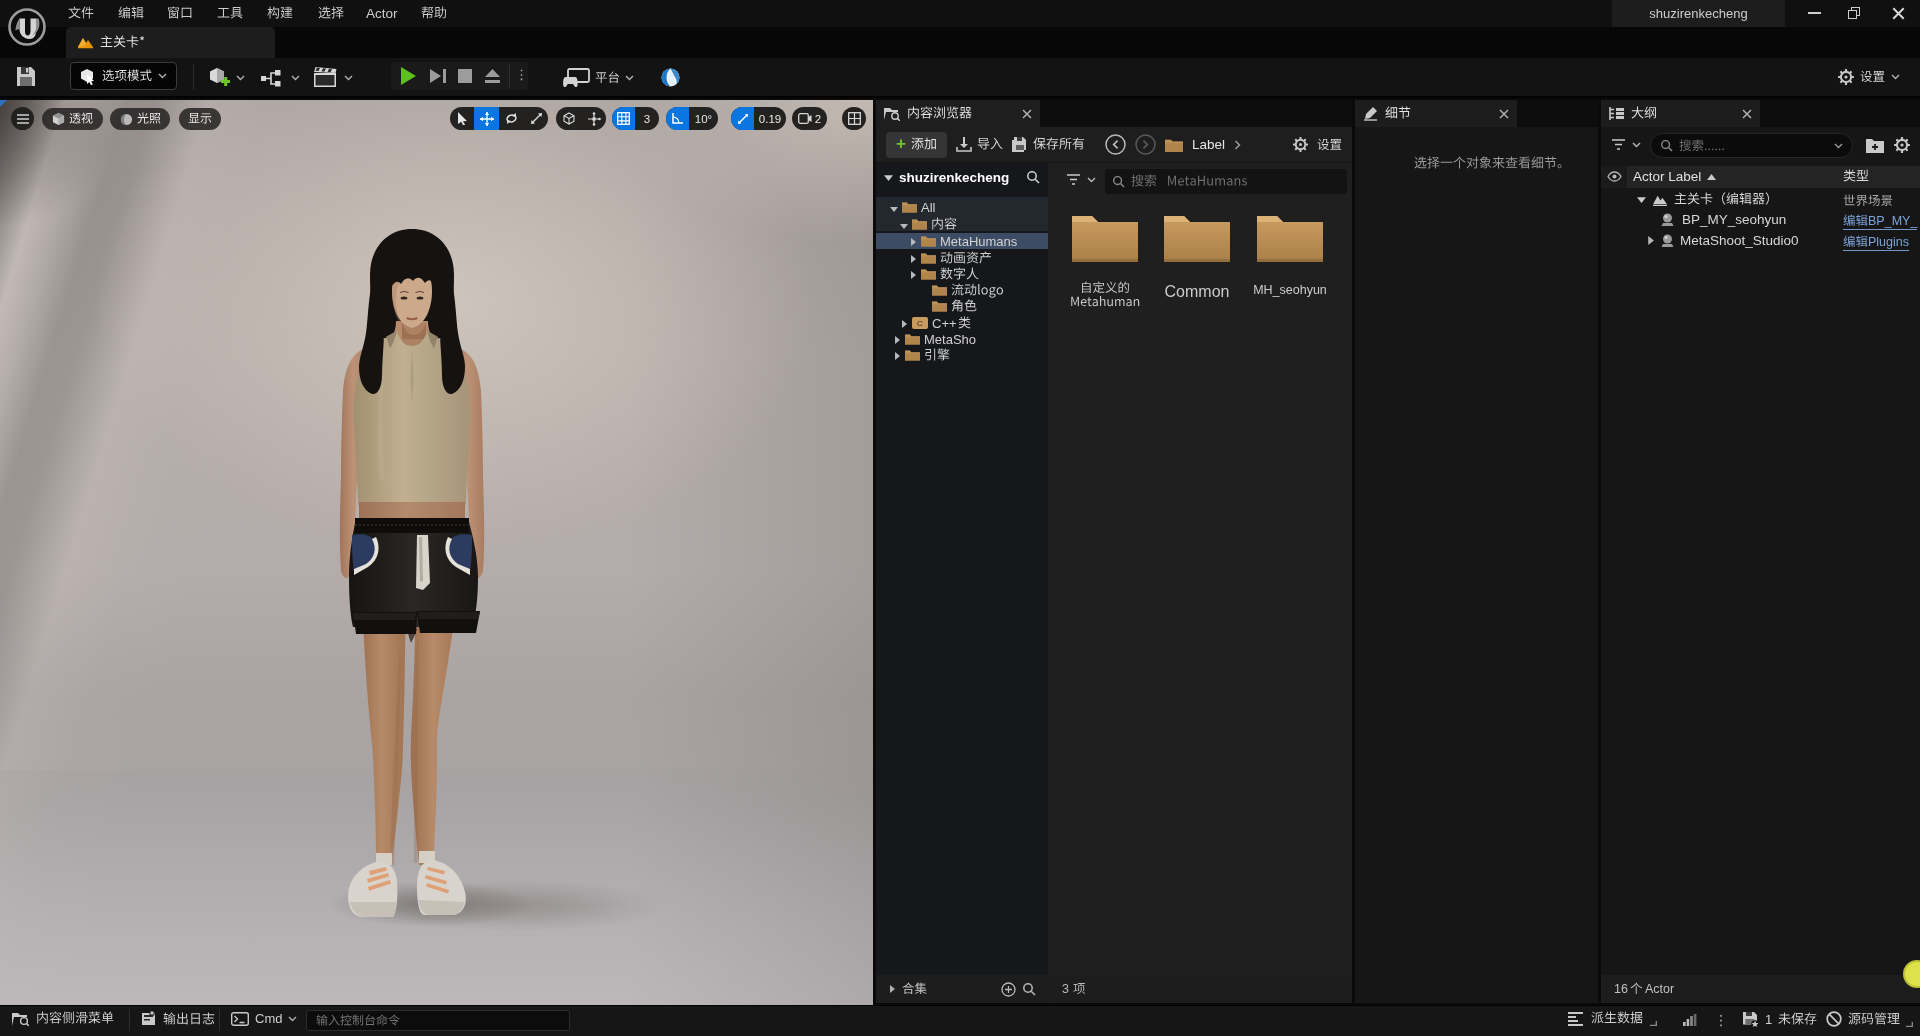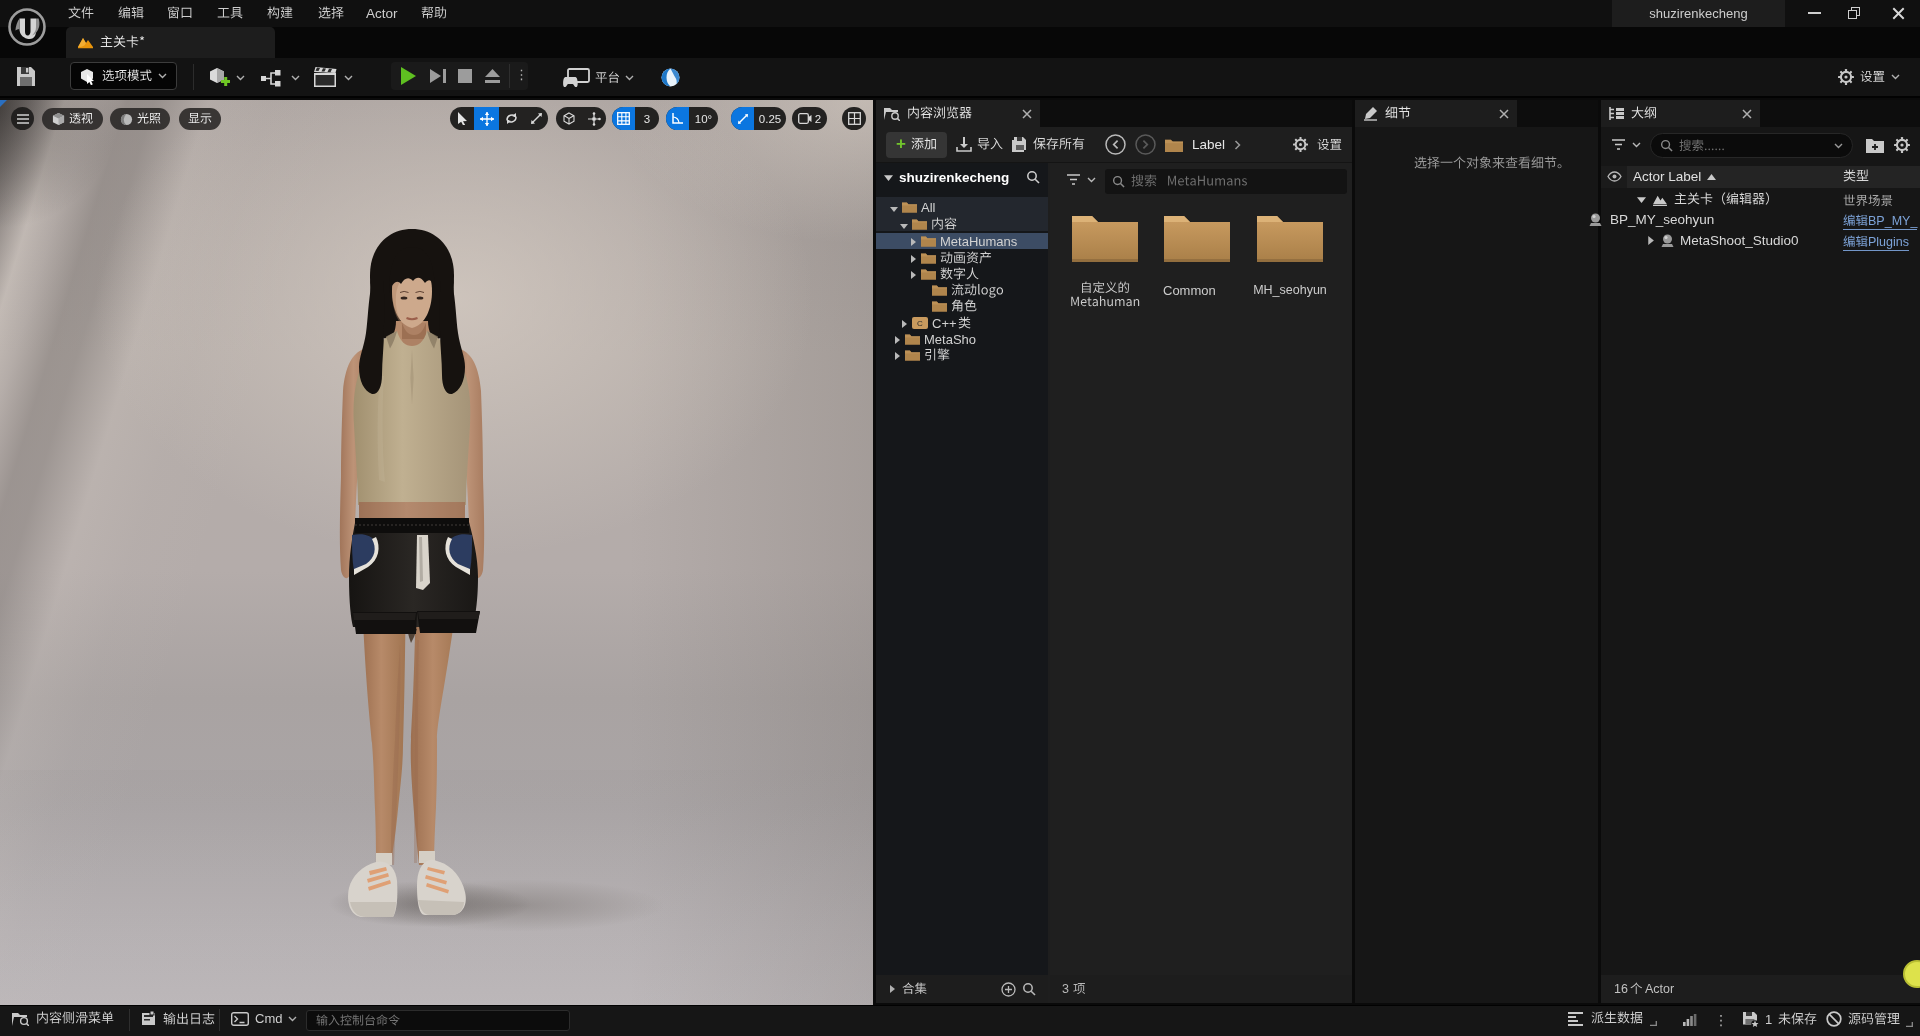--- a/index.html
+++ b/index.html
@@ -373,21 +373,21 @@
     </div>
     <div class="row" style="width:29px;height:15px;justify-content:center;font-size:11.5px;color:#e6e6e6">10°</div>
   </div>
 <div class="abs row" style="left:731px;top:107px;width:55px;height:23px;border-radius:11.5px;overflow:hidden;background:#232221">
     <div class="row" style="width:23px;height:23px;background:#0b76e0;justify-content:center">
       <svg width="12" height="12" viewBox="0 0 12 12">
         <path d="M2 10L10 2" stroke="#fff" stroke-width="1.4"></path>
         <path fill="#fff" d="M11 1l-.4 3.6L7.8 1.4zM1 11l.4-3.6L4.2 10.6z"></path>
       </svg>
     </div>
-    <div class="row" style="width:32px;height:23px;justify-content:center;font-size:11.5px;color:#e6e6e6">0.25</div>
+    <div class="row" style="width:32px;height:23px;justify-content:center;font-size:11.5px;color:#e6e6e6">0.19</div>
   </div>
 <div class="abs row" style="left:792px;top:107px;width:35px;height:23px;border-radius:11.5px;background:#232221;justify-content:center;gap:3px">
     <svg width="14" height="11" viewBox="0 0 14 11">
       <rect x="0.7" y="0.7" width="9.6" height="9.6" rx="1.5" fill="none" stroke="#d9d9d9" stroke-width="1.3"></rect>
       <path fill="#d9d9d9" d="M10.5 4l3-2v7l-3-2z"></path>
     </svg>
     <span style="font-size:11.5px;color:#e6e6e6">2</span>
   </div>
 <div class="abs row" style="left:842px;top:107px;width:24px;height:23px;border-radius:11.5px;background:#232221;justify-content:center">
     <svg width="13" height="13" viewBox="0 0 13 13">
@@ -672,21 +672,21 @@
     </svg>
   </div>
 <div class="abs" style="left:1071px;top:281px;width:68px;display:flex;flex-direction:column;align-items:center">
     <svg class="ct " width="50" height="14" style="margin-top:0px" viewBox="0 0 50 14">
       <path fill="#cccccc" transform="translate(0,11.0) scale(0.0125,-0.0125)" d="M239 411H774V264H239ZM239 482V631H774V482ZM239 194H774V46H239ZM455 842C447 802 431 747 416 703H163V-81H239V-25H774V-76H853V703H492C509 741 526 787 542 830ZM1224 378C1203 197 1148 54 1036 -33C1054 -44 1085 -69 1097 -83C1164 -25 1212 51 1247 144C1339 -29 1489 -64 1698 -64H1932C1935 -42 1949 -6 1960 12C1911 11 1739 11 1702 11C1643 11 1588 14 1538 23V225H1836V295H1538V459H1795V532H1211V459H1460V44C1378 75 1315 134 1276 239C1286 280 1294 324 1300 370ZM1426 826C1443 796 1461 758 1472 727H1082V509H1156V656H1841V509H1918V727H1558C1548 760 1522 810 1500 847ZM2413 819C2449 744 2494 642 2512 576L2580 604C2560 670 2516 768 2478 844ZM2792 767C2730 575 2638 405 2503 268C2377 395 2279 553 2214 725L2145 703C2218 516 2318 349 2447 214C2338 118 2203 40 2036 -15C2050 -31 2068 -60 2077 -79C2249 -19 2388 62 2501 162C2616 56 2752 -27 2910 -79C2922 -59 2945 -28 2962 -12C2808 35 2672 114 2558 216C2701 361 2798 539 2869 743ZM3552 423C3607 350 3675 250 3705 189L3769 229C3736 288 3667 385 3610 456ZM3240 842C3232 794 3215 728 3199 679H3087V-54H3156V25H3435V679H3268C3285 722 3304 778 3321 828ZM3156 612H3366V401H3156ZM3156 93V335H3366V93ZM3598 844C3566 706 3512 568 3443 479C3461 469 3492 448 3506 436C3540 484 3572 545 3600 613H3856C3844 212 3828 58 3796 24C3784 10 3773 7 3753 7C3730 7 3670 8 3604 13C3618 -6 3627 -38 3629 -59C3685 -62 3744 -64 3778 -61C3814 -57 3836 -49 3859 -19C3899 30 3913 185 3928 644C3929 654 3929 682 3929 682H3627C3643 729 3658 779 3670 828Z"></path>
     </svg>
     <svg class="ct lat" width="71" height="14" style="margin-top:0px" viewBox="0 0 71 14">
       <path fill="#cccccc" transform="translate(0,11.0) scale(0.0125,-0.0125)" d="M101 0H184V406C184 469 178 558 172 622H176L235 455L374 74H436L574 455L633 622H637C632 558 625 469 625 406V0H711V733H600L460 341C443 291 428 239 409 188H405C387 239 371 291 352 341L212 733H101ZM1124 -13C1197 -13 1255 11 1302 42L1270 103C1229 76 1187 60 1134 60C1031 60 960 134 954 250H1320C1322 264 1324 282 1324 302C1324 457 1246 557 1107 557C983 557 864 448 864 271C864 92 979 -13 1124 -13ZM953 315C964 423 1032 484 1109 484C1194 484 1244 425 1244 315ZM1628 -13C1662 -13 1698 -3 1729 7L1711 76C1693 68 1669 61 1649 61C1586 61 1565 99 1565 165V469H1713V543H1565V696H1489L1479 543L1393 538V469H1474V168C1474 59 1513 -13 1628 -13ZM1960 -13C2027 -13 2088 22 2140 65H2143L2151 0H2226V334C2226 469 2171 557 2038 557C1950 557 1874 518 1825 486L1860 423C1903 452 1960 481 2023 481C2112 481 2135 414 2135 344C1904 318 1802 259 1802 141C1802 43 1869 -13 1960 -13ZM1986 61C1932 61 1890 85 1890 147C1890 217 1952 262 2135 283V132C2082 85 2038 61 1986 61ZM2398 0H2490V394C2544 449 2582 477 2638 477C2710 477 2741 434 2741 332V0H2832V344C2832 482 2780 557 2666 557C2592 557 2536 516 2486 466L2490 578V796H2398ZM3164 -13C3238 -13 3292 26 3343 85H3346L3353 0H3429V543H3338V158C3286 94 3247 66 3191 66C3119 66 3089 109 3089 210V543H2997V199C2997 60 3049 -13 3164 -13ZM3612 0H3704V394C3753 450 3799 477 3840 477C3909 477 3941 434 3941 332V0H4032V394C4083 450 4127 477 4169 477C4238 477 4270 434 4270 332V0H4361V344C4361 482 4308 557 4197 557C4130 557 4074 514 4017 453C3995 517 3951 557 3867 557C3802 557 3746 516 3698 464H3696L3687 543H3612ZM4663 -13C4730 -13 4791 22 4843 65H4846L4854 0H4929V334C4929 469 4874 557 4741 557C4653 557 4577 518 4528 486L4563 423C4606 452 4663 481 4726 481C4815 481 4838 414 4838 344C4607 318 4505 259 4505 141C4505 43 4572 -13 4663 -13ZM4689 61C4635 61 4593 85 4593 147C4593 217 4655 262 4838 283V132C4785 85 4741 61 4689 61ZM5101 0H5193V394C5247 449 5285 477 5341 477C5413 477 5444 434 5444 332V0H5535V344C5535 482 5483 557 5369 557C5295 557 5238 516 5187 464H5185L5176 543H5101Z"></path>
     </svg>
   </div>
-<div class="abs" style="left:1163px;top:283px;width:68px;font-size:13px;color:#ccc">Common</div>
+<div class="abs" style="left:1163px;top:283px;width:68px;text-align:center;font-size:16px;color:#ccc">Common</div>
 <div class="abs" style="left:1248px;top:283px;width:84px;text-align:center;font-size:12.5px;color:#ccc">MH_seohyun</div>
 <div class="abs row" style="left:876px;top:975px;width:172px;height:28px;background:#1d1d1d;padding:0 12px;gap:6px">
     <svg width="8" height="8" viewBox="0 0 8 8">
       <path fill="#b0b0b0" d="M2 0l5 4-5 4z"></path>
     </svg>
     <svg class="ct " width="25" height="14" style="margin-top:0px" viewBox="0 0 25 14">
       <path fill="#cfcfcf" transform="translate(0,11.0) scale(0.0125,-0.0125)" d="M517 843C415 688 230 554 40 479C61 462 82 433 94 413C146 436 198 463 248 494V444H753V511C805 478 859 449 916 422C927 446 950 473 969 490C810 557 668 640 551 764L583 809ZM277 513C362 569 441 636 506 710C582 630 662 567 749 513ZM196 324V-78H272V-22H738V-74H817V324ZM272 48V256H738V48ZM1460 292V225H1054V162H1393C1297 90 1153 26 1029 -6C1046 -22 1067 -50 1079 -69C1207 -29 1357 47 1460 135V-79H1535V138C1637 52 1789 -23 1920 -61C1931 -42 1952 -15 1968 1C1843 31 1701 92 1605 162H1947V225H1535V292ZM1490 552V486H1247V552ZM1467 824C1483 797 1500 763 1512 734H1286C1307 765 1326 797 1343 827L1265 842C1221 754 1140 642 1030 558C1047 548 1072 526 1085 510C1116 536 1145 563 1172 591V271H1247V303H1919V363H1562V432H1849V486H1562V552H1846V606H1562V672H1887V734H1591C1578 766 1556 810 1534 843ZM1490 606H1247V672H1490ZM1490 432V363H1247V432Z"></path>
     </svg>
     <span style="flex:1"></span>
     <svg width="15" height="15" viewBox="0 0 15 15">
@@ -811,21 +811,21 @@
     </svg>
     <svg class="ct " width="104" height="15" style="margin-top:0px" viewBox="0 0 104 15">
       <path fill="#d8d8d8" transform="translate(0,11.4) scale(0.0130,-0.0130)" d="M374 795C435 750 505 686 545 640H103V567H459V347H149V274H459V27H56V-46H948V27H540V274H856V347H540V567H897V640H572L620 675C580 722 499 790 435 836ZM1224 799C1265 746 1307 675 1324 627H1129V552H1461V430C1461 412 1460 393 1459 374H1068V300H1444C1412 192 1317 77 1048 -13C1068 -30 1093 -62 1102 -79C1360 11 1470 127 1515 243C1599 88 1729 -21 1907 -74C1919 -51 1942 -18 1960 -1C1777 44 1640 152 1565 300H1935V374H1544L1546 429V552H1881V627H1683C1719 681 1759 749 1792 809L1711 836C1686 774 1640 687 1600 627H1326L1392 663C1373 710 1330 780 1287 831ZM2534 232C2641 189 2788 123 2863 84L2904 150C2827 189 2677 250 2573 290ZM2439 840V472H2052V398H2442V-80H2520V398H2949V472H2517V626H2848V698H2517V840ZM3695 380C3695 185 3774 26 3894 -96L3954 -65C3839 54 3768 202 3768 380C3768 558 3839 706 3954 825L3894 856C3774 734 3695 575 3695 380ZM4040 54 4058 -15C4140 18 4245 61 4346 103L4332 163C4223 121 4114 79 4040 54ZM4061 423C4075 430 4098 435 4205 450C4167 386 4132 335 4116 316C4087 278 4066 252 4045 248C4053 230 4064 196 4068 182C4087 194 4118 204 4339 255C4336 271 4333 298 4334 317L4167 282C4238 374 4307 486 4364 597L4303 632C4286 593 4265 554 4245 517L4133 505C4190 593 4246 706 4287 815L4215 840C4179 719 4112 587 4091 554C4071 520 4055 496 4038 491C4046 473 4057 438 4061 423ZM4624 350V202H4541V350ZM4675 350H4746V202H4675ZM4481 412V-72H4541V143H4624V-47H4675V143H4746V-46H4797V143H4871V-7C4871 -14 4868 -16 4861 -17C4854 -17 4836 -17 4814 -16C4822 -32 4829 -56 4831 -73C4867 -73 4890 -71 4908 -62C4926 -52 4930 -35 4930 -8V413L4871 412ZM4797 350H4871V202H4797ZM4605 826C4621 798 4637 762 4648 732H4414V515C4414 361 4405 139 4314 -21C4329 -28 4360 -50 4372 -63C4465 99 4482 335 4483 498H4920V732H4729C4717 765 4697 811 4675 846ZM4483 668H4850V561H4483ZM5551 751H5819V650H5551ZM5482 808V594H5892V808ZM5081 332C5089 340 5119 346 5153 346H5244V202L5040 167L5056 94L5244 132V-76H5313V146L5427 169L5423 234L5313 214V346H5405V414H5313V568H5244V414H5148C5176 483 5204 565 5228 650H5412V722H5247C5255 756 5263 791 5269 825L5196 840C5191 801 5183 761 5174 722H5047V650H5157C5136 570 5115 504 5105 479C5088 435 5075 403 5058 398C5066 380 5077 346 5081 332ZM5815 472V386H5560V472ZM5400 76 5412 8 5815 40V-80H5885V46L5959 52L5960 115L5885 110V472H5953V535H5423V472H5491V82ZM5815 329V242H5560V329ZM5815 185V105L5560 86V185ZM6196 730H6366V589H6196ZM6622 730H6802V589H6622ZM6614 484C6656 468 6706 443 6740 420H6452C6475 452 6495 485 6511 518L6437 532V795H6128V524H6431C6415 489 6392 454 6364 420H6052V353H6298C6230 293 6141 239 6030 198C6045 184 6064 158 6072 141L6128 165V-80H6198V-51H6365V-74H6437V229H6246C6305 267 6355 309 6396 353H6582C6624 307 6679 264 6739 229H6555V-80H6624V-51H6802V-74H6875V164L6924 148C6934 166 6955 194 6972 208C6863 234 6751 288 6675 353H6949V420H6774L6801 449C6768 475 6704 506 6653 524ZM6553 795V524H6875V795ZM6198 15V163H6365V15ZM6624 15V163H6802V15ZM7305 380C7305 575 7226 734 7106 856L7046 825C7161 706 7232 558 7232 380C7232 202 7161 54 7046 -65L7106 -96C7226 26 7305 185 7305 380Z"></path>
     </svg>
   </div>
 <div class="abs" style="left:1843px;top:194px">
     <svg class="ct " width="50" height="14" style="margin-top:0px" viewBox="0 0 50 14">
       <path fill="#a9a9a9" transform="translate(0,11.0) scale(0.0125,-0.0125)" d="M457 835V590H275V813H197V590H51V517H197V-15H922V58H275V517H457V200H801V517H950V590H801V824H723V590H532V835ZM723 517V269H532V517ZM1311 271V212C1311 137 1294 40 1118 -26C1134 -40 1159 -67 1169 -86C1364 -8 1388 114 1388 210V271ZM1231 578H1461V469H1231ZM1536 578H1768V469H1536ZM1231 744H1461V637H1231ZM1536 744H1768V637H1536ZM1629 271V-78H1706V269C1769 226 1840 191 1911 169C1922 188 1945 217 1962 233C1843 264 1723 328 1646 406H1845V808H1157V406H1357C1280 327 1160 260 1045 227C1062 211 1084 184 1095 164C1227 211 1366 301 1449 406H1559C1597 356 1647 310 1703 271ZM2411 434C2420 442 2452 446 2498 446H2569C2527 336 2455 245 2363 185L2351 243L2244 203V525H2354V596H2244V828H2173V596H2050V525H2173V177C2121 158 2074 141 2036 129L2061 53C2147 87 2260 132 2365 174L2363 183C2379 173 2406 153 2417 141C2513 211 2595 316 2640 446H2724C2661 232 2549 66 2379 -36C2396 -46 2425 -67 2437 -79C2606 34 2725 211 2794 446H2862C2844 152 2823 38 2797 10C2787 -2 2778 -5 2762 -4C2744 -4 2706 -4 2665 0C2677 -20 2685 -50 2686 -71C2728 -73 2769 -74 2793 -71C2822 -68 2842 -60 2861 -36C2896 5 2917 129 2938 480C2939 491 2940 517 2940 517H2538C2637 580 2742 662 2849 757L2793 799L2777 793H2375V722H2697C2610 643 2513 575 2480 554C2441 529 2404 508 2379 505C2389 486 2405 451 2411 434ZM3242 640H3755V576H3242ZM3242 753H3755V690H3242ZM3265 290H3736V195H3265ZM3623 66C3715 31 3830 -26 3888 -66L3939 -17C3877 24 3761 78 3671 110ZM3291 114C3231 66 3132 20 3044 -9C3061 -21 3087 -48 3100 -63C3185 -28 3292 29 3359 86ZM3433 506C3443 493 3453 477 3462 461H3056V399H3941V461H3543C3533 482 3518 505 3502 524H3830V804H3170V524H3487ZM3193 346V140H3462V-6C3462 -17 3459 -20 3445 -21C3431 -22 3382 -22 3330 -20C3340 -37 3350 -61 3353 -80C3424 -80 3470 -80 3499 -70C3529 -61 3538 -45 3538 -8V140H3811V346Z"></path>
     </svg>
   </div>
-<div class="abs row" style="left:1588px;top:212px;gap:7px">
+<div class="abs row" style="left:1660px;top:212px;gap:7px">
     <svg width="15" height="15" viewBox="0 0 15 15">
       <circle cx="7.5" cy="6" r="4.5" fill="#9a9a9a"></circle>
       <circle cx="6" cy="4.5" r="1.6" fill="#d2d2d2"></circle>
       <path fill="#9a9a9a" d="M3 11h9l1.5 3h-12z"></path>
     </svg>
     <span style="font-size:13.5px;color:#d8d8d8">BP_MY_seohyun</span>
   </div>
 <div class="abs row" style="left:1843px;top:214px;border-bottom:1px solid #7396c8;padding-bottom:1px">
     <svg class="ct " width="25" height="14" style="margin-top:0px" viewBox="0 0 25 14">
       <path fill="#7da3d8" transform="translate(0,11.0) scale(0.0125,-0.0125)" d="M40 54 58 -15C140 18 245 61 346 103L332 163C223 121 114 79 40 54ZM61 423C75 430 98 435 205 450C167 386 132 335 116 316C87 278 66 252 45 248C53 230 64 196 68 182C87 194 118 204 339 255C336 271 333 298 334 317L167 282C238 374 307 486 364 597L303 632C286 593 265 554 245 517L133 505C190 593 246 706 287 815L215 840C179 719 112 587 91 554C71 520 55 496 38 491C46 473 57 438 61 423ZM624 350V202H541V350ZM675 350H746V202H675ZM481 412V-72H541V143H624V-47H675V143H746V-46H797V143H871V-7C871 -14 868 -16 861 -17C854 -17 836 -17 814 -16C822 -32 829 -56 831 -73C867 -73 890 -71 908 -62C926 -52 930 -35 930 -8V413L871 412ZM797 350H871V202H797ZM605 826C621 798 637 762 648 732H414V515C414 361 405 139 314 -21C329 -28 360 -50 372 -63C465 99 482 335 483 498H920V732H729C717 765 697 811 675 846ZM483 668H850V561H483ZM1551 751H1819V650H1551ZM1482 808V594H1892V808ZM1081 332C1089 340 1119 346 1153 346H1244V202L1040 167L1056 94L1244 132V-76H1313V146L1427 169L1423 234L1313 214V346H1405V414H1313V568H1244V414H1148C1176 483 1204 565 1228 650H1412V722H1247C1255 756 1263 791 1269 825L1196 840C1191 801 1183 761 1174 722H1047V650H1157C1136 570 1115 504 1105 479C1088 435 1075 403 1058 398C1066 380 1077 346 1081 332ZM1815 472V386H1560V472ZM1400 76 1412 8 1815 40V-80H1885V46L1959 52L1960 115L1885 110V472H1953V535H1423V472H1491V82ZM1815 329V242H1560V329ZM1815 185V105L1560 86V185Z"></path>

